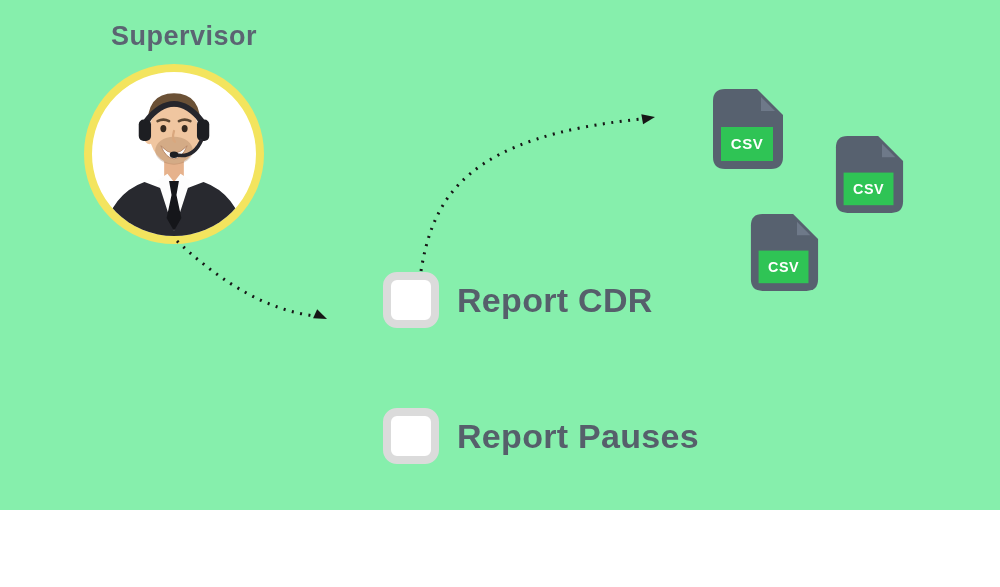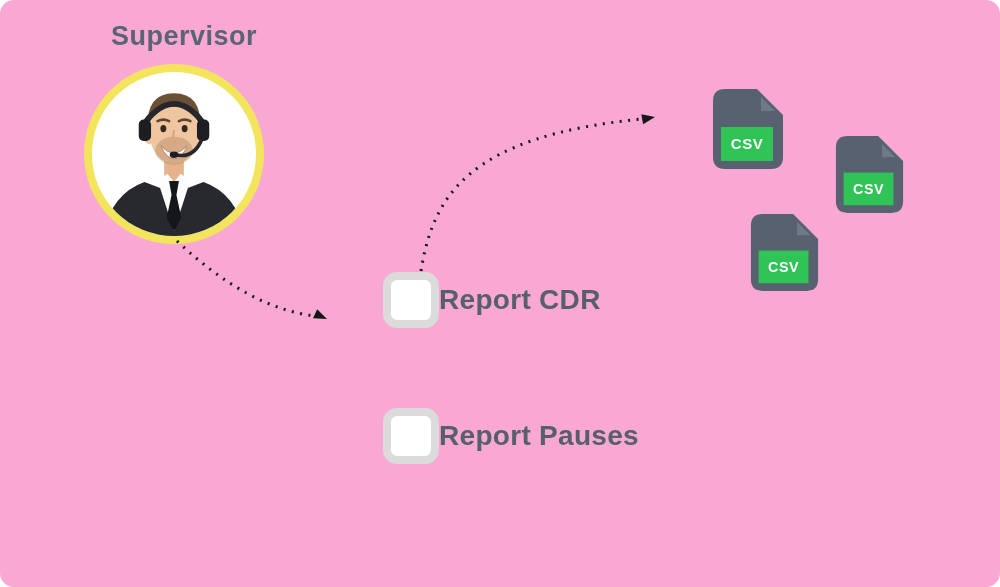--- a/index.html
+++ b/index.html
@@ -12,21 +12,21 @@
     --checkbox-border:#dbdbdb;
     --arrow:#161616;
   }
   *{box-sizing:border-box;margin:0;padding:0;}
   html,body{width:1000px;height:587px;}
   body{
     font-family:"Liberation Sans", sans-serif;
     background:#ffffff;
     overflow:hidden;
   }
-  .canvas{position:relative;width:1000px;height:587px;background:#f9a8d4;border-radius:14px;}
+  .canvas{position:relative;width:1000px;height:510px;background:#86efac;}
 
   .title{
     position:absolute;left:111px;top:21px;
     font-size:27px;font-weight:bold;letter-spacing:.5px;
     color:var(--title-text);
   }
 
   .avatar{
     position:absolute;left:84px;top:64px;
     width:180px;height:180px;border-radius:50%;
@@ -40,22 +40,22 @@
   .check-row{position:absolute;left:383px;display:flex;align-items:center;}
   .row-0{top:272px;} .row-1{top:340px;} .row-2{top:408px;}
   .checkbox{
     width:56px;height:56px;flex:0 0 56px;
     background:#ffffff;
     border:8px solid var(--checkbox-border);
     border-radius:14px;
     cursor:pointer;
   }
   .check-label{
-    margin-left:0;
-    font-size:28px;font-weight:bold;letter-spacing:.3px;
+    margin-left:18px;
+    font-size:34px;font-weight:bold;letter-spacing:.3px;
     color:var(--label-text);
     white-space:nowrap;
   }
 
   .csv-file{position:absolute;text-align:right;}
   .csv-file svg{display:block;}
   .file-0{left:711px;top:87px;width:74px;height:84px;}
   .file-1{left:834px;top:134px;width:71px;height:81px;}
   .file-2{left:749px;top:212px;width:71px;height:81px;}
   .file-0 svg{width:74px;height:84px;}

